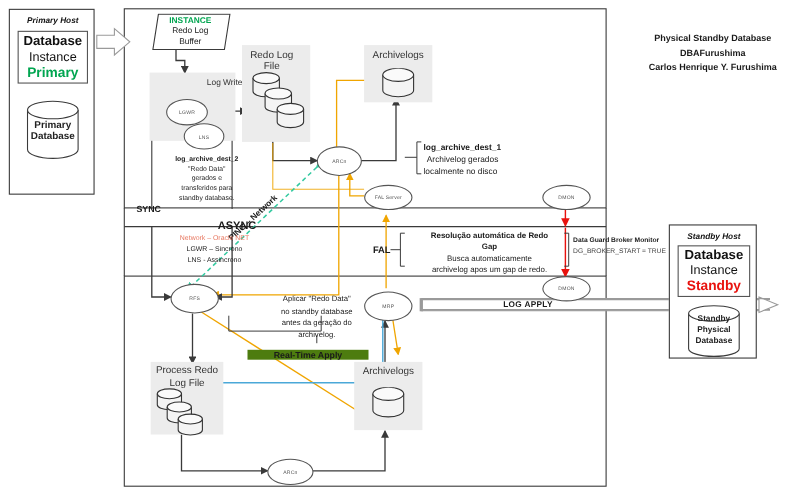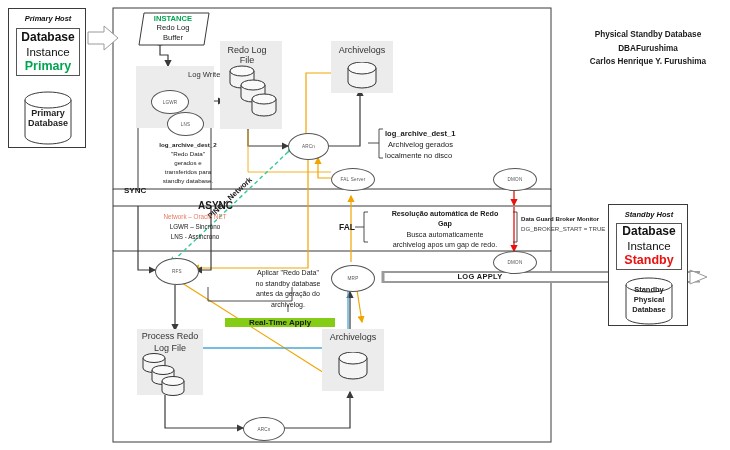--- a/index.html
+++ b/index.html
@@ -119,21 +119,21 @@
     <path d="M383,129 L379,129 L379,158 L383,158" fill="none" stroke="#3a3a3a" stroke-width="0.9"></path>
     <path d="M379,143 L368,143" fill="none" stroke="#3a3a3a" stroke-width="0.9"></path>
     <path d="M368,212 L364,212 L364,242 L368,242" fill="none" stroke="#3a3a3a" stroke-width="0.9"></path>
     <path d="M364,227 L355,227" fill="none" stroke="#3a3a3a" stroke-width="0.9"></path>
     <path d="M517,212 L521,212 L521,242 L517,242" fill="none" stroke="#3a3a3a" stroke-width="0.9" transform="translate(-4,0)"></path>
     <path d="M246,282 L246,296 L330,296 L330,282" fill="none" stroke="#3a3a3a" stroke-width="0.9" transform="translate(-38,5)"></path>
     <path d="M288,305 L288,312" fill="none" stroke="#3a3a3a" stroke-width="0.9"></path>
     <path d="M137,169 L137,176 L270,176 L270,169" fill="none" stroke="#3a3a3a" stroke-width="0"></path>
   </svg>
 
-  <div class="box" style="left:8px;top:8px;width:78px;height:140px;padding-left:20px;">
+  <div class="box" style="left:8px;top:8px;width:78px;height:169px;padding-left:20px;">
     <div class="hostlbl abs" style="left:0;top:5px;width:78px;">Primary Host</div>
     <div class="dbinst" style="left:7px;top:19px;width:64px;height:48px;">
       <span class="l1">Database</span>
       <span class="l2">Instance</span>
       <span class="l3 green">Primary</span>
     </div>
     <svg class="abs" style="left:15px;top:82px;width:48px;height:54px;" viewBox="0 0 48 54">
       <path d="M1,9 L1,45 A23,8 0 0,0 47,45 L47,9" fill="#fff" stroke="#3a3a3a" stroke-width="1"></path>
       <ellipse cx="24" cy="9" rx="23" ry="8" fill="#fff" stroke="#3a3a3a" stroke-width="1"></ellipse>
     </svg>
@@ -291,16 +291,16 @@
     </g>
   </svg>
 
   <div class="grey-panel" style="left:322px;top:329px;width:62px;height:62px;"></div>
   <div class="panel-title" style="left:322px;top:332px;width:62px;">Archivelogs</div>
   <svg class="abs" style="left:337px;top:352px;width:32px;height:30px;" viewBox="0 0 32 30">
     <path d="M2,6 L2,21 A14,6 0 0,0 30,21 L30,6" fill="#f4f4f4" stroke="#333" stroke-width="1"></path>
     <ellipse cx="16" cy="6" rx="14" ry="6" fill="#fafafa" stroke="#333" stroke-width="1"></ellipse>
   </svg>
 
-  <div class="txt b ctr" style="left:225px;top:318px;width:110px;font-size:8px;background:#84cc16;text-align:center;">Real-Time Apply</div>
+  <div class="txt b ctr" style="left:225px;top:318px;width:110px;font-size:8px;background:#4d7c0f;text-align:center;">Real-Time Apply</div>
   <div class="txt b ctr" style="left:420px;top:272px;width:120px;font-size:7.5px;letter-spacing:.3px;">LOG APPLY</div>
 
 </div>
 
 </body></html>

